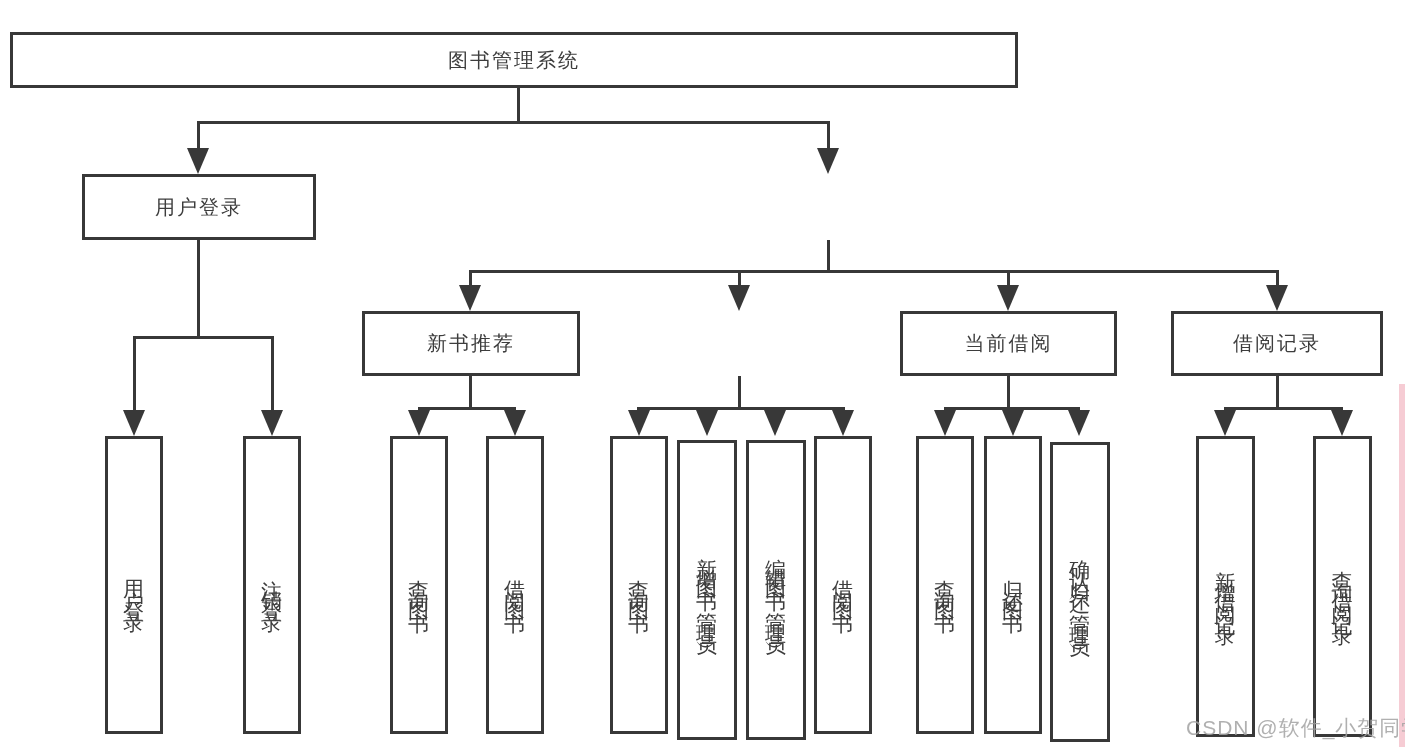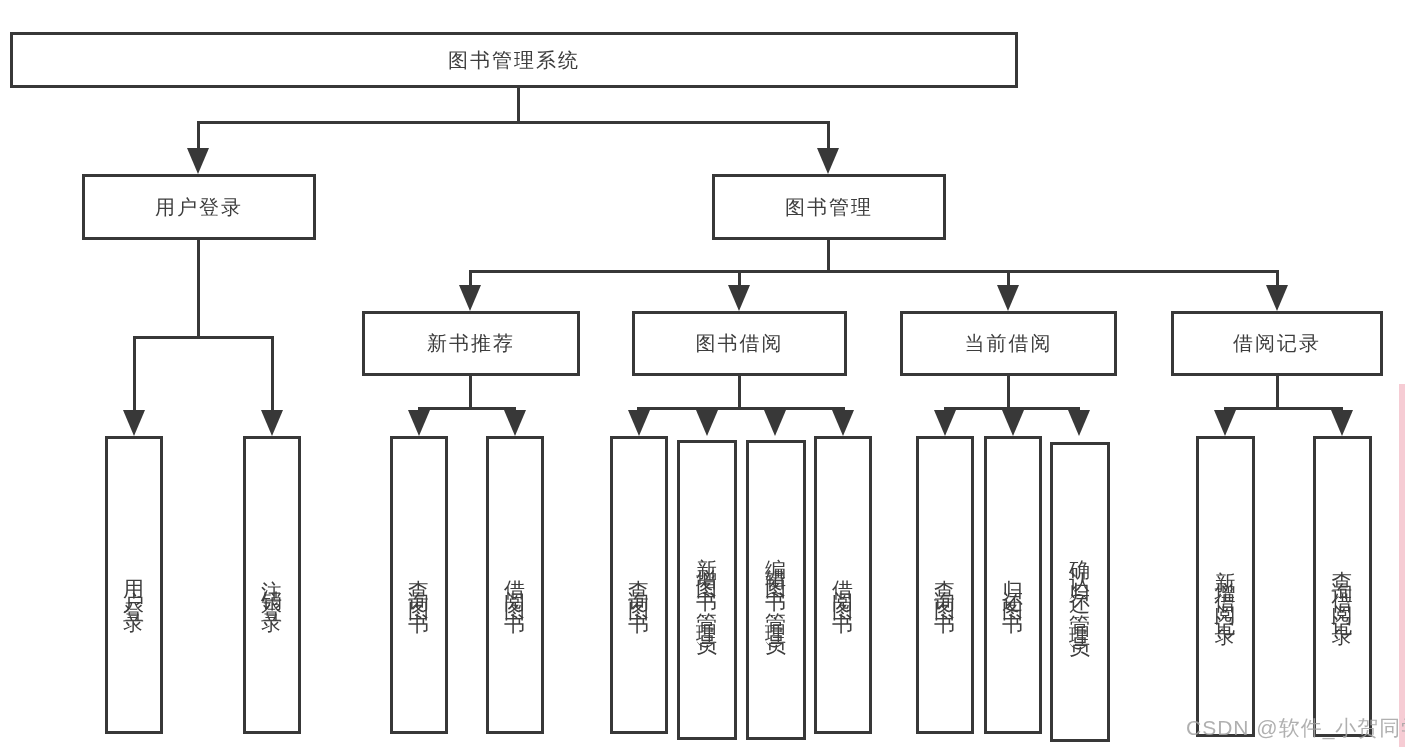--- a/index.html
+++ b/index.html
@@ -78,23 +78,20 @@
   <div class="vline" style="left:517px;top:68px;height:53px;"></div>
   <div class="hline" style="left:197px;top:121px;width:633px;"></div>
   <div class="vline" style="left:197px;top:124px;height:24px;"></div>
   <div class="arrow" style="left:187px;top:148px;"></div>
   <div class="vline" style="left:827px;top:124px;height:24px;"></div>
   <div class="arrow" style="left:817px;top:148px;"></div>
 
   <div class="hbox" style="left:82px;top:174px;width:228px;height:60px;">
     <span>用户登录</span>
   </div>
-  <div class="hbox" style="left:712px;top:174px;width:228px;height:60px;">
-    <span>图书管理</span>
-  </div>
 
   <div class="vline" style="left:197px;top:240px;height:96px;"></div>
   <div class="hline" style="left:133px;top:336px;width:141px;"></div>
   <div class="vline" style="left:133px;top:339px;height:71px;"></div>
   <div class="arrow" style="left:123px;top:410px;"></div>
   <div class="vline" style="left:271px;top:339px;height:71px;"></div>
   <div class="arrow" style="left:261px;top:410px;"></div>
 
   <div class="vbox" style="left:105px;top:436px;width:52px;height:292px;">
     <span>用户登录</span>
@@ -109,23 +106,20 @@
   <div class="arrow" style="left:459px;top:285px;"></div>
   <div class="vline" style="left:738px;top:273px;height:12px;"></div>
   <div class="arrow" style="left:728px;top:285px;"></div>
   <div class="vline" style="left:1007px;top:273px;height:12px;"></div>
   <div class="arrow" style="left:997px;top:285px;"></div>
   <div class="vline" style="left:1276px;top:273px;height:12px;"></div>
   <div class="arrow" style="left:1266px;top:285px;"></div>
 
   <div class="hbox" style="left:362px;top:311px;width:212px;height:59px;font-family:Liberation Mono, monospace;">
     <span>新书推荐</span>
-  </div>
-  <div class="hbox" style="left:632px;top:311px;width:209px;height:59px;">
-    <span>图书借阅</span>
   </div>
   <div class="hbox" style="left:900px;top:311px;width:211px;height:59px;">
     <span>当前借阅</span>
   </div>
   <div class="hbox" style="left:1171px;top:311px;width:206px;height:59px;">
     <span>借阅记录</span>
   </div>
 
   <div class="vline" style="left:469px;top:376px;height:31px;"></div>
   <div class="hline" style="left:418px;top:407px;width:98px;"></div>

